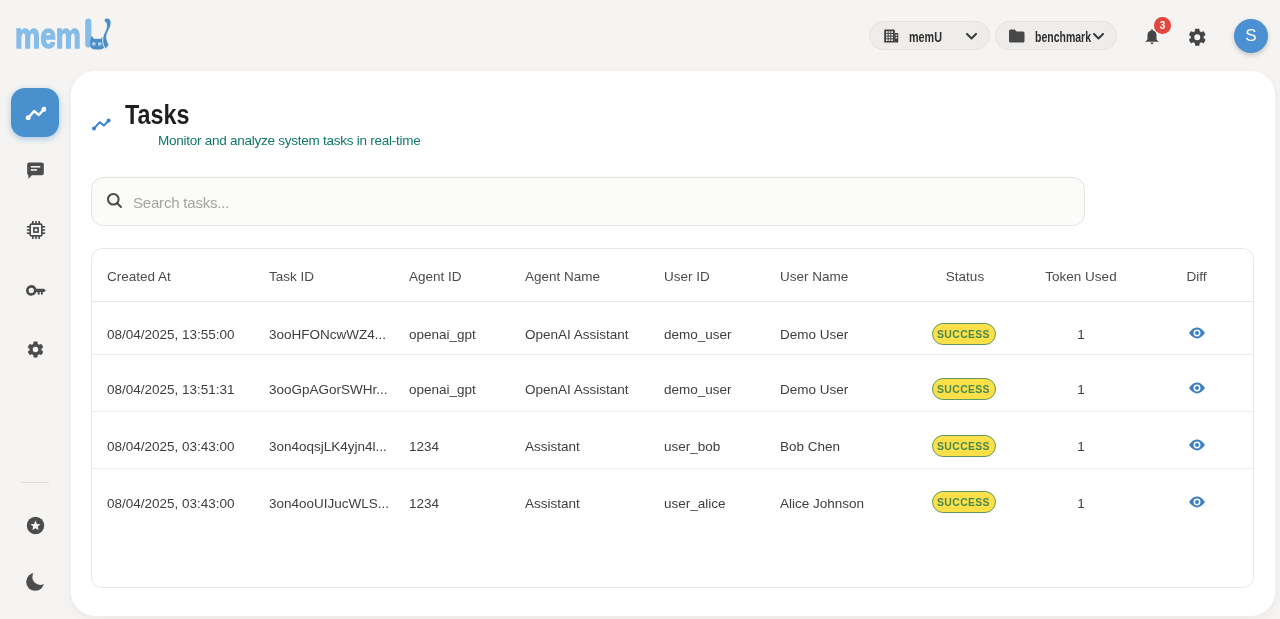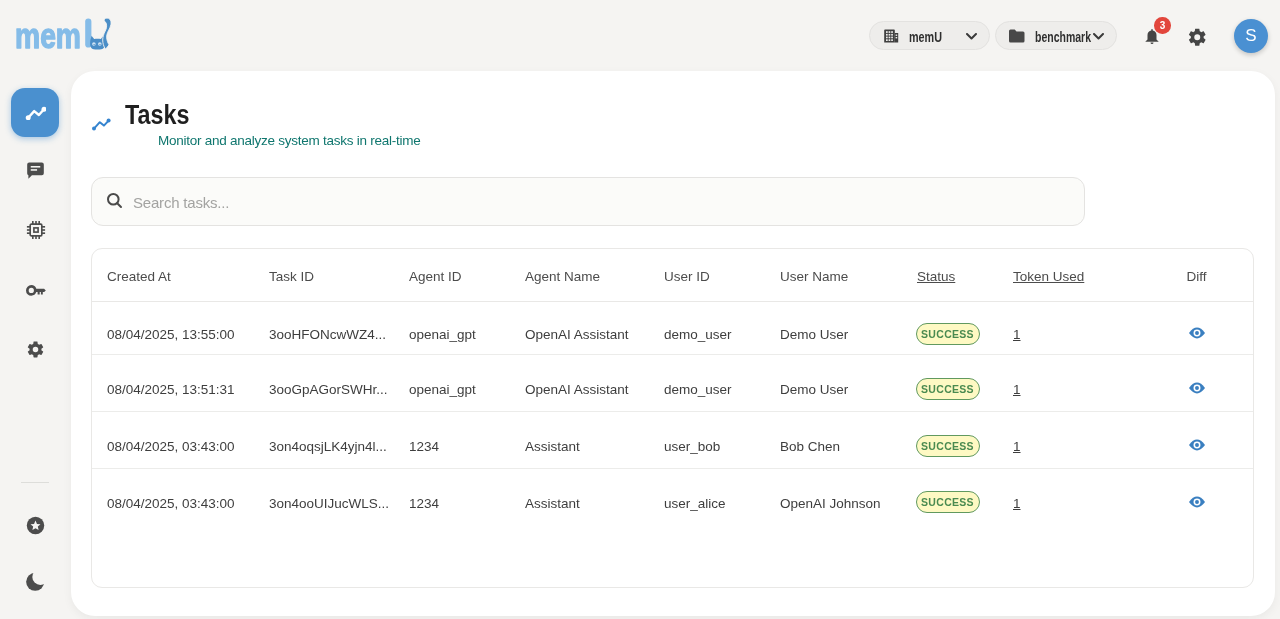--- a/index.html
+++ b/index.html
@@ -27,24 +27,24 @@
   .tablebox { position:absolute; left:91px; top:248px; width:1163px; height:340px;
               border:1px solid #e9e8e6; border-radius:11px; overflow:hidden; background:#fff; }
   table { border-collapse:collapse; table-layout:fixed; width:1161px; }
   th { height:52px; font-size:13.5px; font-weight:400; color:#4c4c4c; text-align:left;
        padding:4px 0 0 15px; border-bottom:1px solid #e9e8e6; }
   td { height:53px; font-size:13.5px; color:#3e3e3e; text-align:left; padding:14px 0 0 15px;
        border-bottom:1px solid #ececea; }
   tr.tall td { height:57px;margin-top:40px; }
   tr.r4 td { height:56px; }
   tr:last-child td { border-bottom:none; }
-  th.c, td.c { padding-left:0;text-decoration:underline; }
+  th.c, td.c { text-align:center; padding-left:0; }
   th.dc, td.dc { text-align:center; padding-left:0; padding-right:9px; }
   .pillstatus { display:inline-flex; position:relative; top:-1px; left:-1.5px; width:64px; height:22px; align-items:center; justify-content:center;
-                border:1.5px solid #61995f; background:#fef9c3;
+                border:1.5px solid #61995f; background:#fde047;
                 color:#4a8a50; border-radius:11px; font-size:10.5px; font-weight:700;
                 letter-spacing:0.3px; }
 </style>
 </head>
 <body>
 
 <svg class="abs" style="left:0; top:0;" width="130" height="60" viewBox="0 0 130 60">
   <text x="15" y="48" font-family="Liberation Sans, sans-serif" font-weight="bold" font-size="35" fill="#85bce8" stroke="#85bce8" stroke-width="1.4" stroke-linejoin="round" textLength="66" lengthAdjust="spacingAndGlyphs">mem</text>
 
   <rect x="85.2" y="18.5" width="6.2" height="29" rx="3.1" fill="#85bce8"></rect>
@@ -287,21 +287,21 @@
               <circle cx="11" cy="7.5" r="4.8" fill="#fff"></circle>
               <circle cx="11" cy="7.5" r="2.7" fill="#3a7fc0"></circle>
             </svg></td>
   </tr>
   <tr class="tall r4">
     <td>08/04/2025, 03:43:00</td>
           <td>3on4ooUIJucWLS...</td>
           <td>1234</td>
           <td>Assistant</td>
     <td>user_alice</td>
-          <td>OpenAI Johnson</td>
+          <td>Alice Johnson</td>
     <td class="c"><span class="pillstatus">SUCCESS</span></td>
           <td class="c">1</td>
     <td class="dc"><svg width="16" height="12" viewBox="0 0 22 15">
               <path d="M0,7.5 Q5.5,0 11,0 Q16.5,0 22,7.5 Q16.5,15 11,15 Q5.5,15 0,7.5 Z" fill="#3a7fc0"></path>
               <circle cx="11" cy="7.5" r="4.8" fill="#fff"></circle>
               <circle cx="11" cy="7.5" r="2.7" fill="#3a7fc0"></circle>
             </svg></td>
   </tr>
 </tbody>
     </table>

